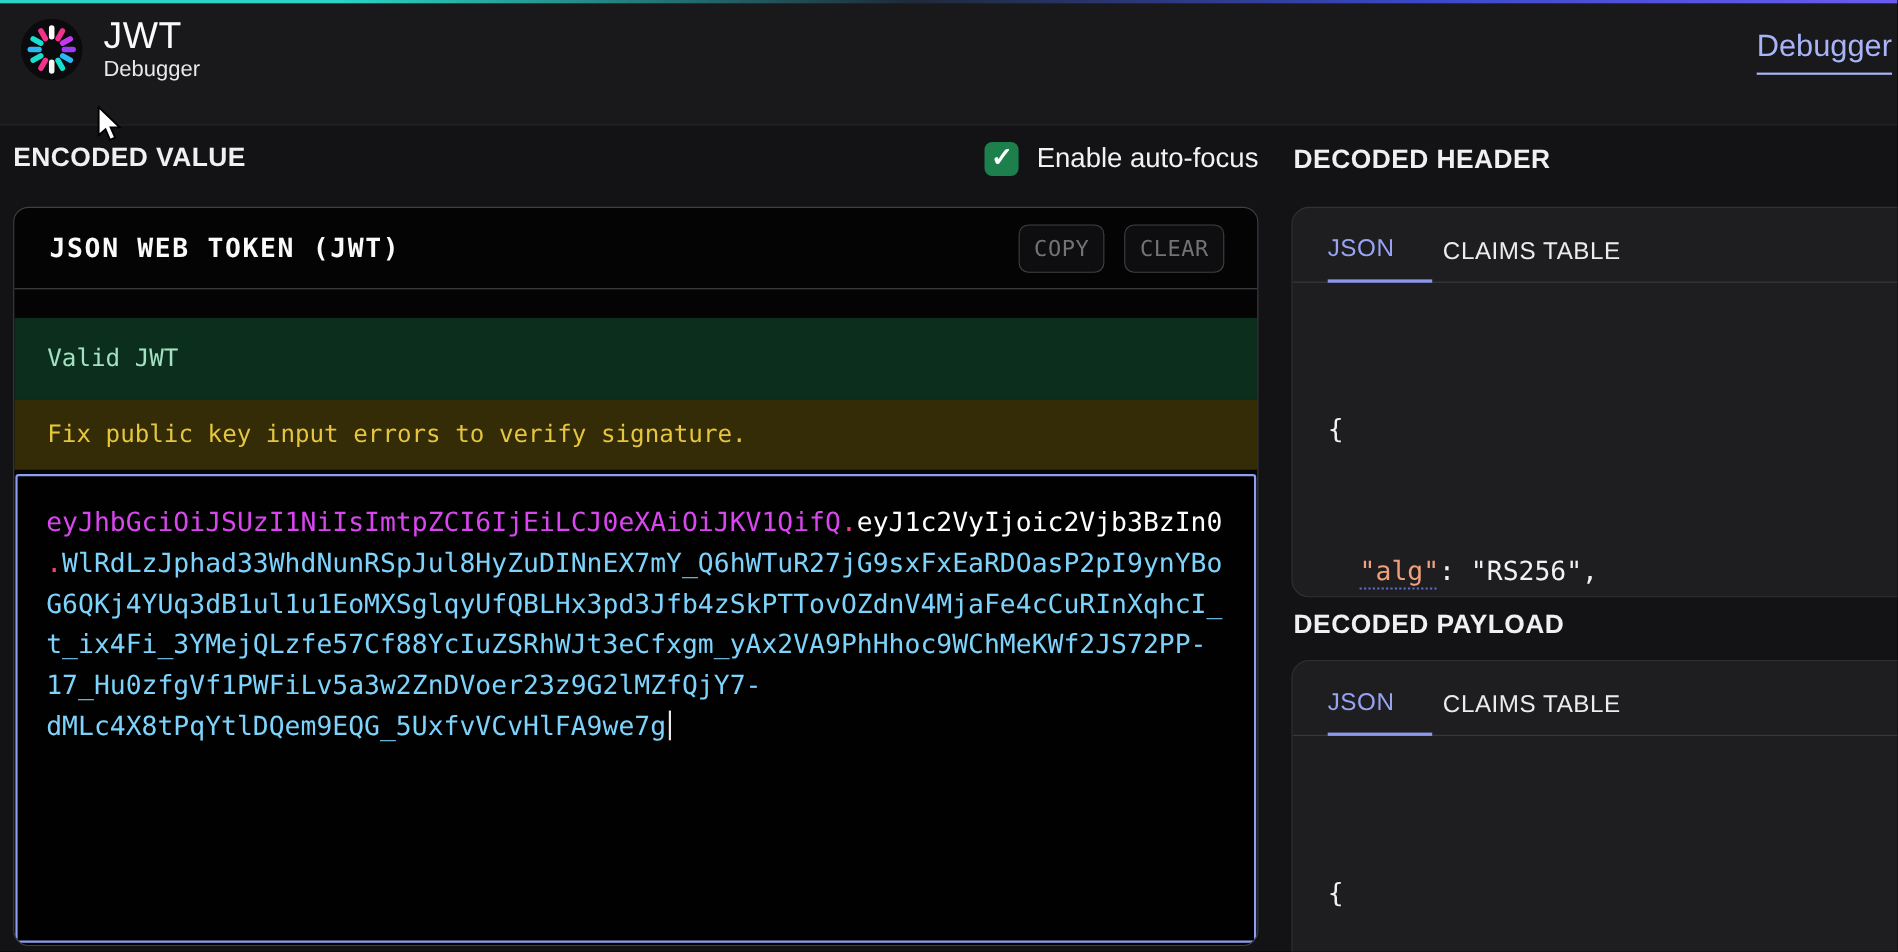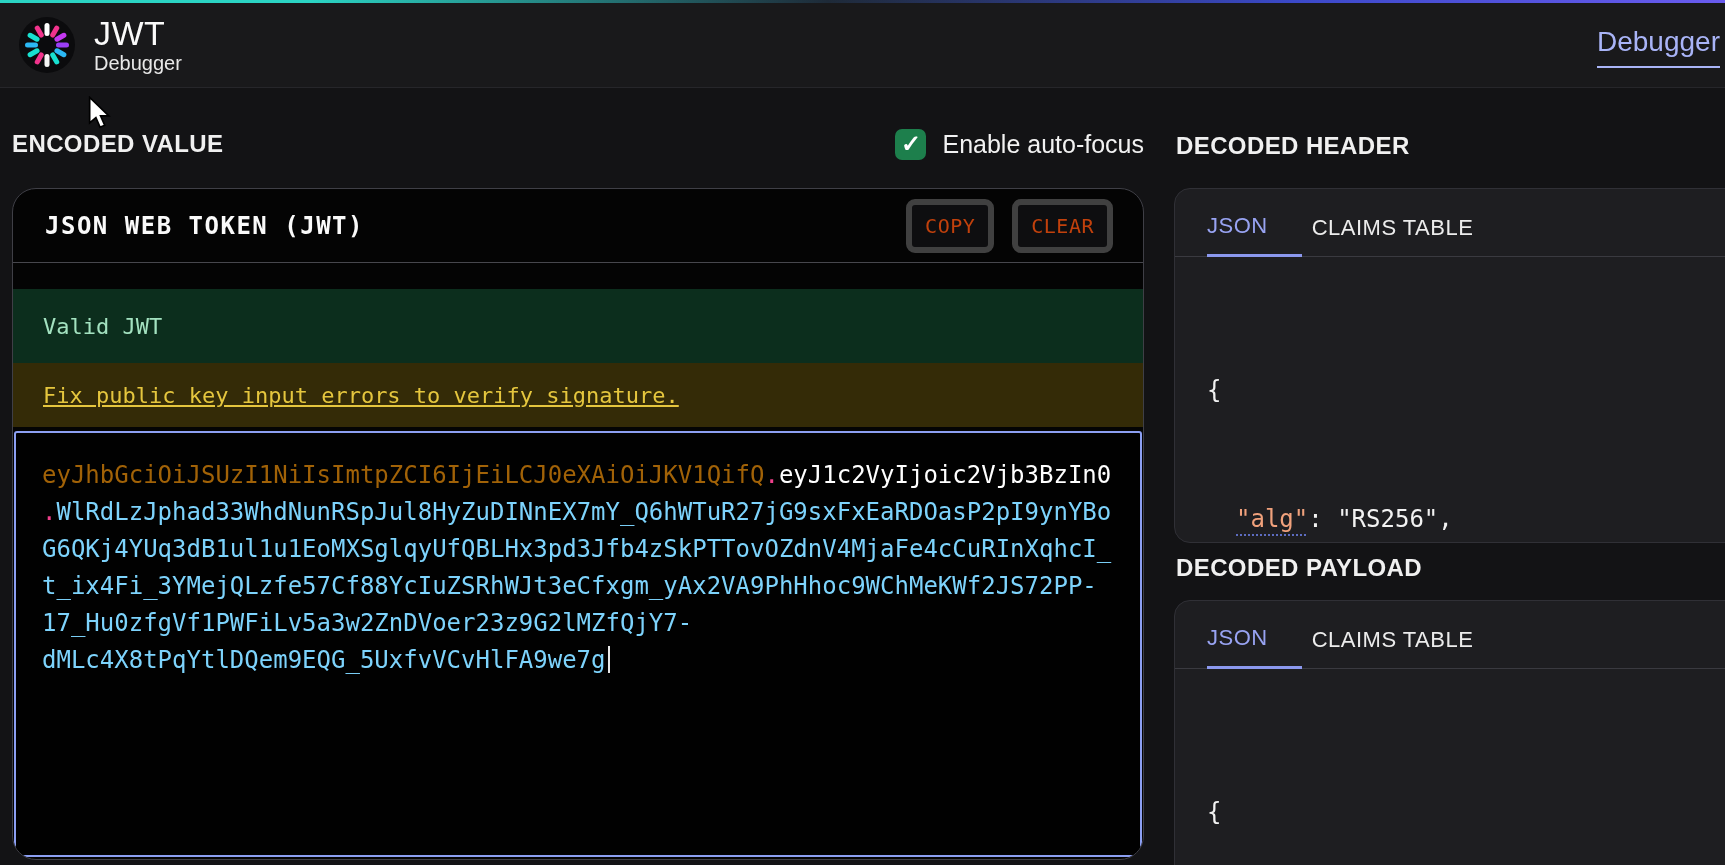--- a/index.html
+++ b/index.html
@@ -7,21 +7,21 @@
   body {
     background:#131315;
     font-family:"Liberation Sans", sans-serif;
     color:#ededed;
     position:relative;
   }
   .mono { font-family:"DejaVu Sans Mono", monospace; }
 
   
   .navbar {
-    position:absolute; left:0; top:0; width:1725px; height:88px;
+    position:absolute; left:0; top:0; width:1725px; height:114px;
     background:#19191b; border-bottom:1px solid #26262a;padding-left:36px;
   }
   .navbar-accent {
     position:absolute; left:0; top:0; width:100%; height:3px;
     background:linear-gradient(90deg,#2bd4c4 0%, #2bd4c4 18%, #1e2a38 48%, #3b49c9 75%, #6a5cf0 100%);
   }
   .brand { position:absolute; left:18px; top:15px; display:flex; align-items:center; gap:18px; }
   .logo-wrap { width:58px; height:58px; }
   .brand-text .brand-title { font-size:34px; font-weight:500; color:#fafafa; line-height:36px; letter-spacing:0.5px; }
   .brand-text .brand-sub { font-size:20px; color:#e8e8e8; line-height:24px; }
@@ -42,50 +42,50 @@
   .autofocus { display:flex; align-items:center; gap:16px; cursor:pointer; }
   .checkbox {
     width:31px; height:31px; border-radius:7px; background:#1d7f4c;
     display:flex; align-items:center; justify-content:center;
   }
   .checkbox .tick { color:#ffffff; font-size:24px; font-weight:bold; line-height:1; }
   .autofocus-label { font-size:25px; color:#f2f2f2;text-align:right; }
 
   .enc-panel {
     position:absolute; left:12px; top:188px; width:1132px; height:672px;
-    background:#040404; border:1px solid #3f3f46; border-radius:24px;
+    background:#040404; border:1px solid #3f3f46; border-radius:14px;
     overflow:hidden; display:flex; flex-direction:column;
   }
   .panel-head {
     height:74px; flex:0 0 auto; display:flex; align-items:center; justify-content:space-between;
     padding:0 30px 0 32px; border-bottom:1px solid #47474d;
   }
   .panel-title { font-size:24px; font-weight:bold; color:#fafafa; letter-spacing:1.5px; }
   .head-buttons { display:flex; gap:18px; }
   .btn {
-    background:#0e0e10; color:#c2410c; border:6px solid #404040; border-radius:9px;
+    background:#0e0e10; color:#737373; border:1px solid #404040; border-radius:9px;
     font-family:"DejaVu Sans Mono", monospace; font-size:20px;
     padding:9px 13px; cursor:pointer; letter-spacing:0.5px;
   }
   .status-valid {
     height:74px; flex:0 0 auto; display:flex; align-items:center; padding-left:30px;
     background:#0c2e1d; color:#a3e2c0; font-size:22px;margin-top:26px;
   }
   .status-warn {
     height:64px; flex:0 0 auto; display:flex; align-items:center; padding-left:30px;
-    background:#342b07; color:#e5c63e; font-size:22px;text-decoration:underline;
+    background:#342b07; color:#e5c63e; font-size:22px;
   }
   .editor {
     flex:1 1 auto; margin:4px 1px 2px 1px;
     background:#010101; border:2px solid #8c9ff2; border-radius:3px;
     padding:24px 0 0 26px; font-size:24px; line-height:37px;
     cursor:text; overflow:hidden;
   }
   .tok-line { white-space:pre; }
-  .tk-h { color:#a16207; }
+  .tk-h { color:#d946ef; }
   .tk-dot { color:#f0408c; }
   .tk-p { color:#ffffff; }
   .tk-s { color:#7dd3fc;margin-top:10px; }
   .caret { display:inline-block; width:2.5px; height:27px; background:#e8e8e8; vertical-align:-5px; margin-left:2px; }
 
   
   .right-col { position:absolute; left:1174px; top:92px; width:600px; height:773px; }
   .dh-title { position:absolute; left:2px; top:40px; }
   .dp-title { position:absolute; left:2px; top:462px; }
   .dec-panel {

